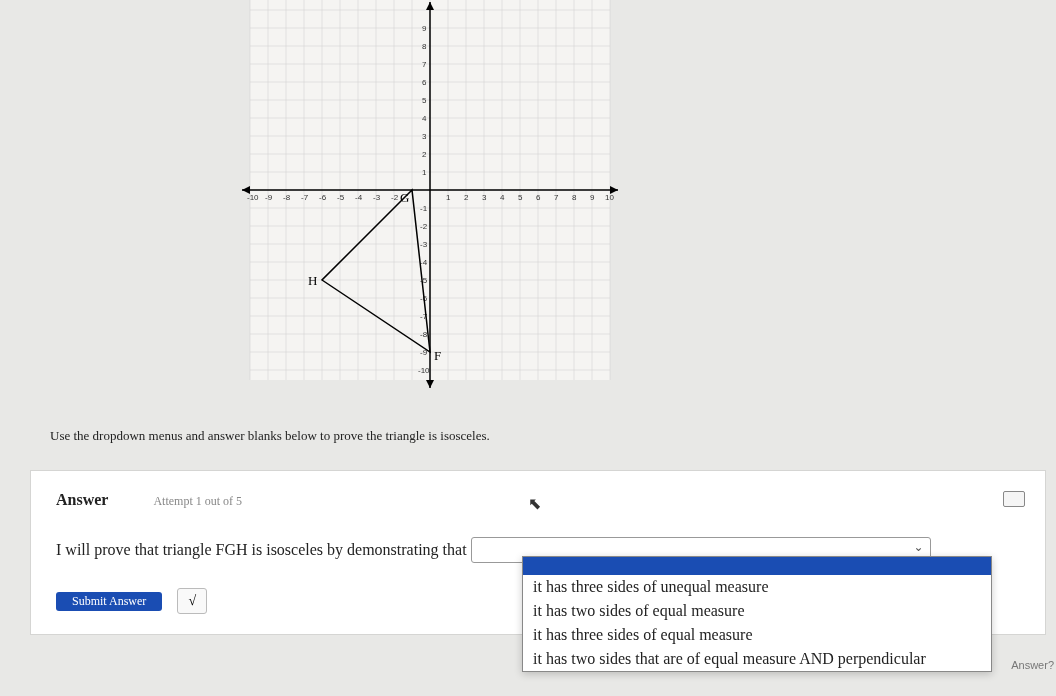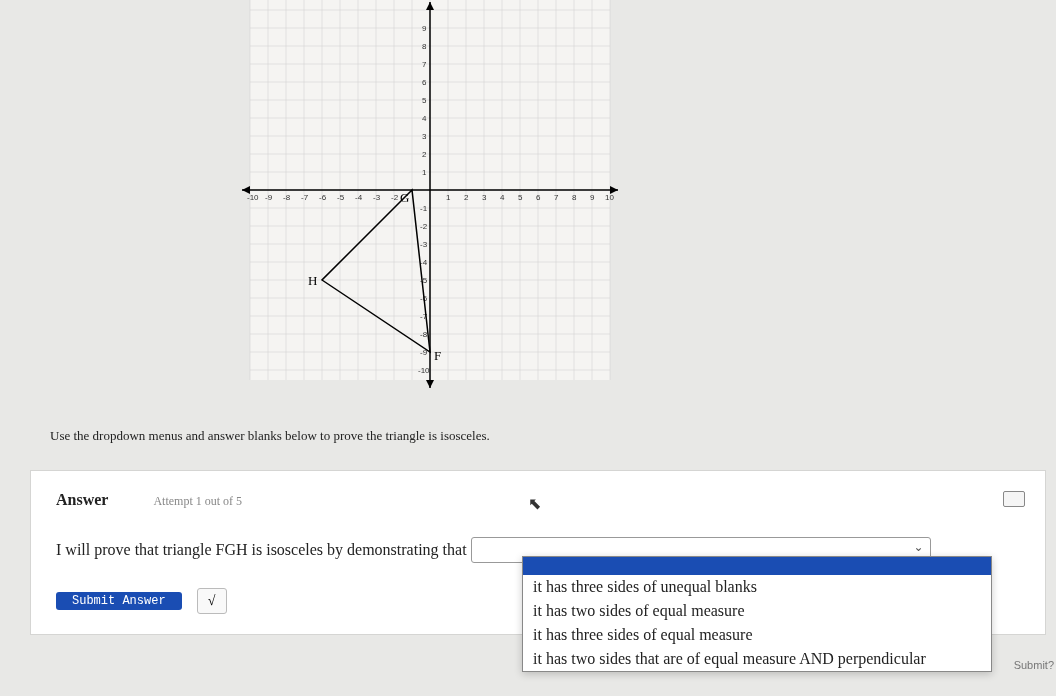--- a/index.html
+++ b/index.html
@@ -87,21 +87,21 @@
       color: #555;
     }
     .submit-row {
       display: flex;
       align-items: center;
       gap: 15px;
     }
     .submit-btn {
       background: #1a4db3;
       color: #fff;
-      font-family: Liberation Mono, monospace;
+      font-family: Liberation Serif, serif;
       font-size: 12px;
       padding: 2px 16px;
       border: none;
       border-radius: 3px;
       cursor: pointer;
     }
     .sqrt-btn {
       width: 30px;
       height: 26px;
       border: 1px solid #bbb;
@@ -277,21 +277,21 @@
     <div class="dropdown-field"></div>
   </div>
   <div class="submit-row">
     <button class="submit-btn">Submit Answer</button>
     <div class="sqrt-btn">√</div>
   </div>
 </div>
 
 <div class="dropdown-menu">
   <div class="dropdown-selected-bar"></div>
-  <div class="dropdown-option">it has three sides of unequal blanks</div>
+  <div class="dropdown-option">it has three sides of unequal measure</div>
   <div class="dropdown-option">it has two sides of equal measure</div>
   <div class="dropdown-option">it has three sides of equal measure</div>
   <div class="dropdown-option">it has two sides that are of equal measure AND perpendicular</div>
 </div>
 
-<div class="stuck-label">Submit?</div>
+<div class="stuck-label">Answer?</div>
 
 <div class="cursor">⬉</div>
 
 </body></html>

